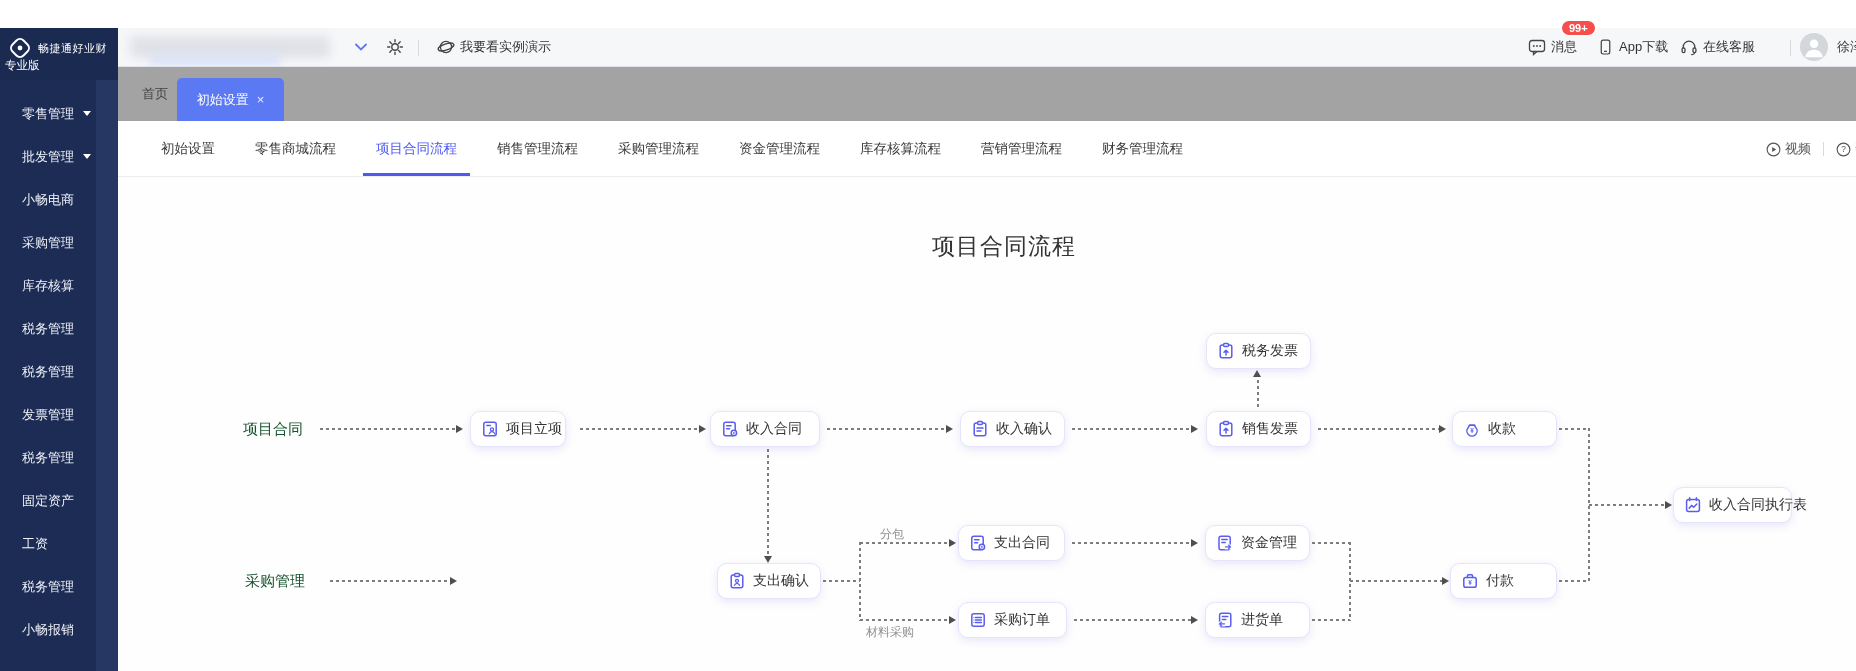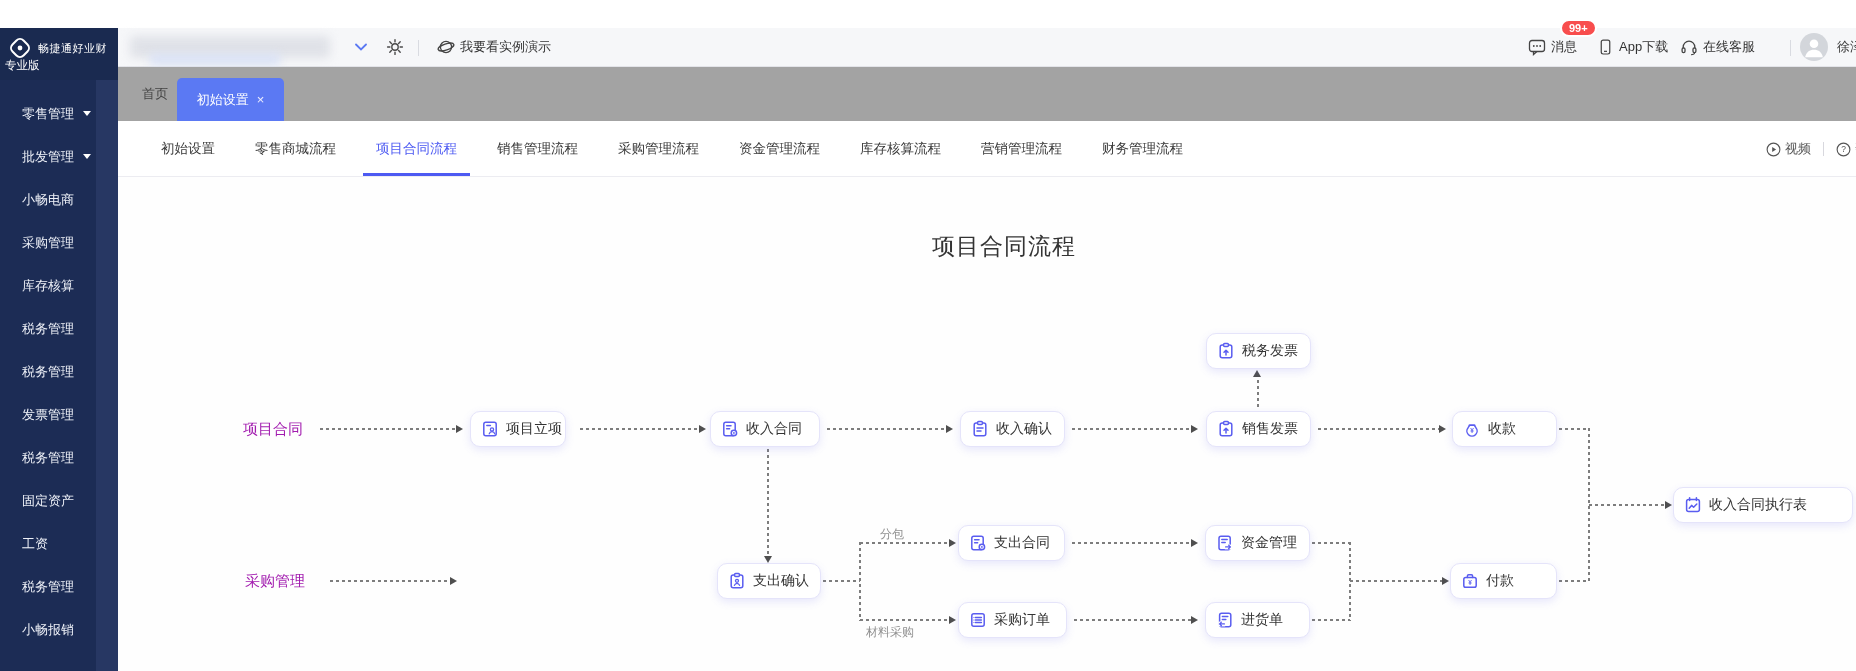--- a/index.html
+++ b/index.html
@@ -43,21 +43,21 @@
     display:flex; align-items:stretch; padding-left:30px; z-index:2; }
   .ctab { display:flex; align-items:center; margin-right:14px; padding:3px 13px 0 13px; font-size:13.5px; color:#3a3a3a;
     cursor:pointer; border-bottom:3px solid transparent; white-space:nowrap; }
   .ctab.active { color:#4d5af2; border-bottom-color:#4d5af2; }
   .ctab-actions { position:absolute; left:1766px; top:121px; height:56px; display:flex; align-items:center; gap:4px; font-size:13px; color:#555; z-index:2; white-space:nowrap; }
   .ca-div { width:1px; height:14px; background:#d8d8de; margin:0 8px; }
 
   
   .canvas { position:absolute; left:118px; top:177px; width:1738px; height:494px; background:#fefefe; z-index:1; }
   .flow-title { position:absolute; left:814px; top:54px; font-size:23px; font-weight:500; color:#333; letter-spacing:1px; }
-  .lane-label { position:absolute; font-size:15px; color:#a21caf; }
+  .lane-label { position:absolute; font-size:15px; color:#14532d; }
   .branch-label { position:absolute; font-size:12px; color:#909090; }
   .node { position:absolute; height:36px; background:#fff; border:1px solid #e5e4fa; border-radius:10px;
     box-shadow:0 3px 9px rgba(109,110,235,.16); display:flex; align-items:center; padding:0 10px; gap:7px;
     font-size:14px; color:#333; cursor:pointer; white-space:nowrap; }
   .hl { position:absolute; height:2px; background-image:repeating-linear-gradient(to right,#7d7d7d 0 3px,transparent 3px 6px); }
   .vl { position:absolute; width:2px; background-image:repeating-linear-gradient(to bottom,#7d7d7d 0 3px,transparent 3px 6px); }
   .ar { position:absolute; width:0; height:0; }
   .ar-r { border-top:4px solid transparent; border-bottom:4px solid transparent; border-left:7px solid #4f4f4f; }
   .ar-u { border-left:4px solid transparent; border-right:4px solid transparent; border-bottom:7px solid #4f4f4f; }
   .ar-d { border-left:4px solid transparent; border-right:4px solid transparent; border-top:7px solid #4f4f4f; }
@@ -320,21 +320,21 @@
 
     <div class="node" style="left:1334px;top:234px;width:105px">
       <svg class="nicon" width="18" height="18" viewBox="0 0 18 18" fill="none" stroke="#5a5df0" stroke-width="1.5" stroke-linecap="round" stroke-linejoin="round">
         <path d="M6.8 5.2h4.4l1.7 2.5a5.1 5.1 0 1 1-7.8 0z"></path>
           <line x1="6.2" y1="5.2" x2="11.8" y2="5.2"></line>
         <text x="9" y="13" font-size="6.5" text-anchor="middle" fill="#5a5df0" stroke="none" font-weight="bold" font-family="Liberation Sans,sans-serif">¥</text>
       </svg>
       <span>收款</span>
     </div>
 
-    <div class="node" style="left:1555px;top:310px;width:180px">
+    <div class="node" style="left:1555px;top:310px;width:119px">
       <svg class="nicon" width="18" height="18" viewBox="0 0 18 18" fill="none" stroke="#5a5df0" stroke-width="1.5" stroke-linecap="round" stroke-linejoin="round">
         <rect x="2.6" y="3.6" width="12.8" height="11.8" rx="2"></rect>
         <line x1="5.6" y1="1.8" x2="5.6" y2="4.6"></line>
           <line x1="12.4" y1="1.8" x2="12.4" y2="4.6"></line>
         <polyline points="5.2,12.2 7.6,9.4 9.6,11.2 12.8,8"></polyline>
       </svg>
       <span>收入合同执行表</span>
     </div>
 
     <div class="node" style="left:599px;top:386px;width:104px">

